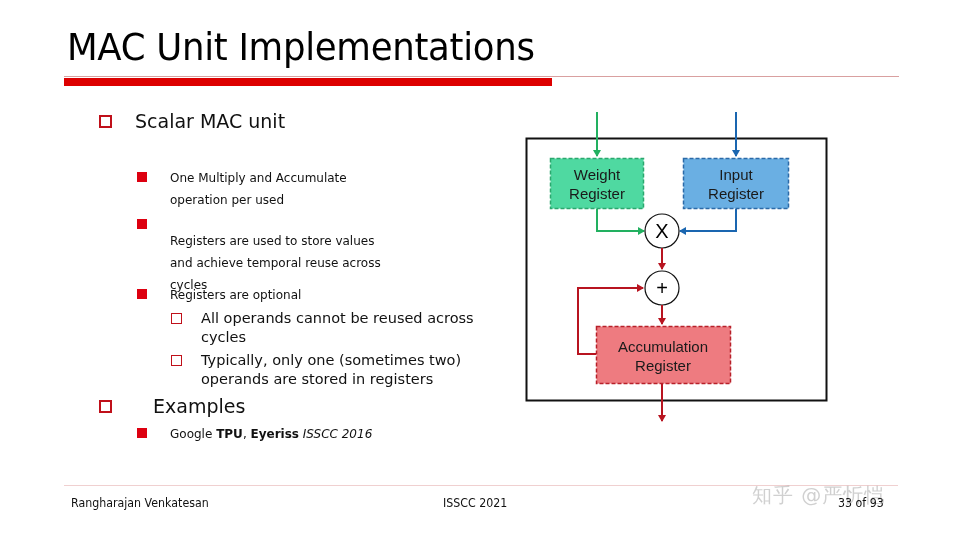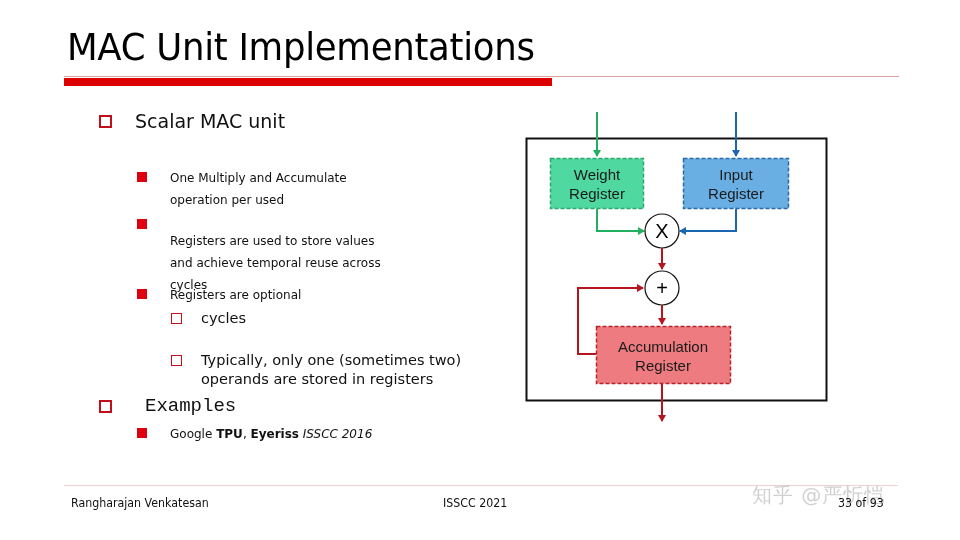--- a/index.html
+++ b/index.html
@@ -58,31 +58,32 @@
     <div>cycles</div>
   </div>
 
   <span class="marker m-solid" style="left:105px; top:289px;"></span>
   <div class="item lvl2 text" style="left:138px; top:284px;">
     <div>Registers are optional</div>
   </div>
 
   <span class="marker m-hollow3" style="left:139px; top:313px;"></span>
   <div class="item lvl3 text" style="left:169px; top:309px;">
+    <div>All operands cannot be reused across</div>
     <div>cycles</div>
   </div>
 
   <span class="marker m-hollow3" style="left:139px; top:355px;"></span>
   <div class="item lvl3 text" style="left:169px; top:351px;">
     <div>Typically, only one (sometimes two)</div>
     <div>operands are stored in registers</div>
   </div>
 
   <span class="marker m-hollow1" style="left:67px; top:400px;"></span>
-  <div class="item lvl1 text" style="left:113px; top:395px;font-family:Liberation Mono, monospace;">Examples</div>
+  <div class="item lvl1 text" style="left:121px; top:395px;">Examples</div>
 
   <span class="marker m-solid" style="left:105px; top:428px;"></span>
   <div class="item lvl2 text" style="left:138px; top:423px;">
     <span>Google </span><b>TPU</b><span>, </span><b>Eyeriss</b><i> ISSCC 2016</i>
   </div>
 </div>
 
 <svg class="diagram" width="960" height="540" viewBox="0 0 960 540">
   <defs>
     <marker id="ah-green" markerWidth="8" markerHeight="8" refX="6" refY="4" orient="auto" markerUnits="userSpaceOnUse">

